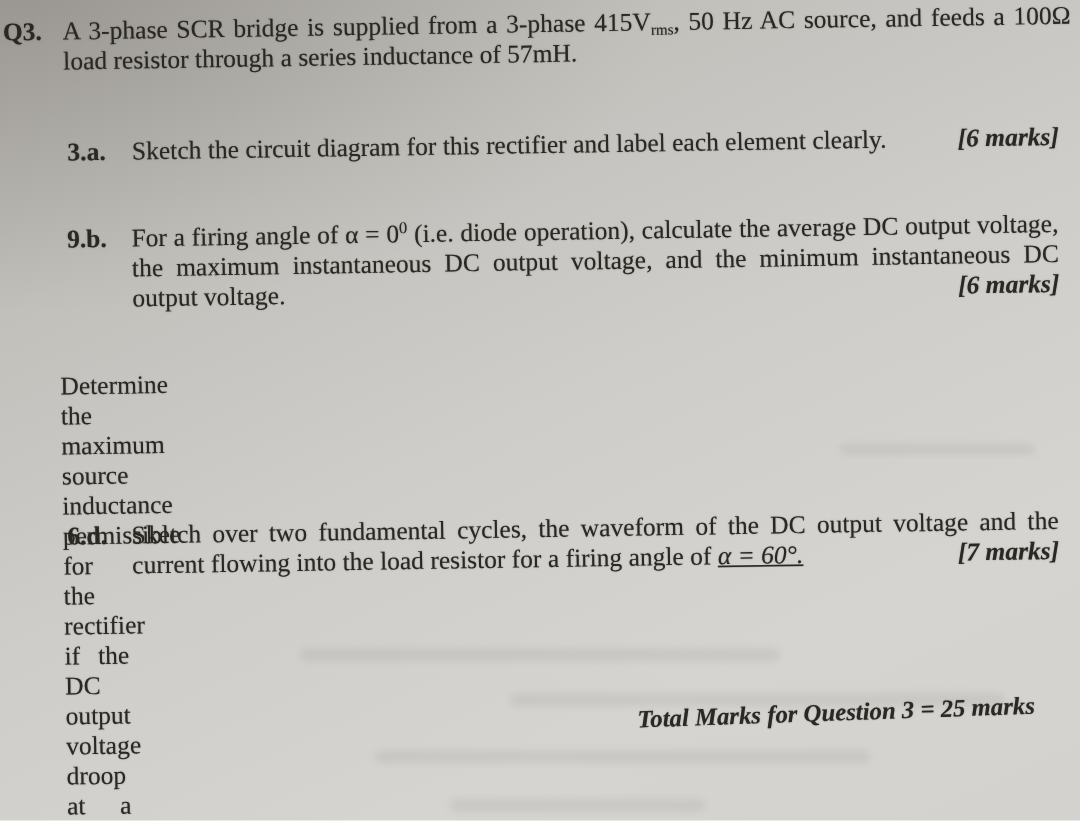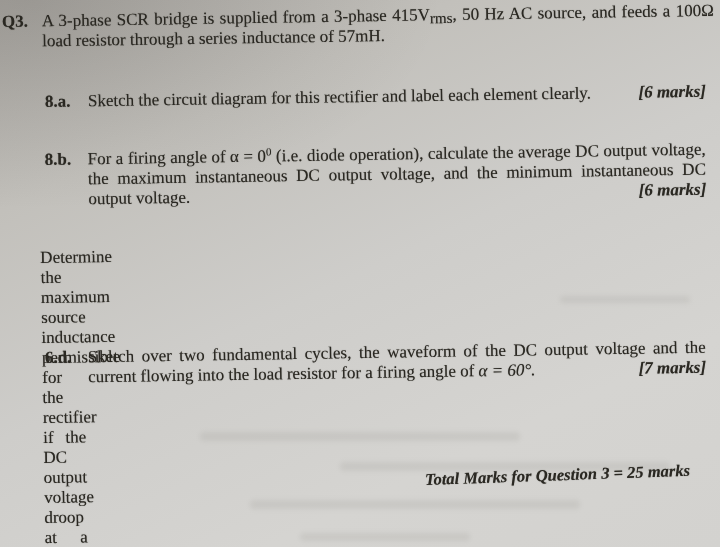--- a/index.html
+++ b/index.html
@@ -47,31 +47,32 @@
   }
   .marks {
     position: absolute;
     right: 0;
     bottom: 0;
     font-weight: bold;
     font-style: italic;
     white-space: nowrap;
   }
   sub.unit {
-    font-size: 15px;
+    font-size: 10px;
     vertical-align: -3px;
     line-height: 0;
   }
   sup.pow {
     font-size: 11px;
     vertical-align: 6px;
     line-height: 0;
   }
   .alpha-expr {
     font-style: italic;
+    text-decoration: underline;
   }
   .footer {
     position: absolute;
     left: 425px;
     top: 470px;
     font-weight: bold;
     font-style: italic;
     font-size: 16.5px;
     white-space: nowrap;
     transform: rotate(-2deg);
@@ -98,29 +99,29 @@
 <div class="sheet">
 
   <section class="block row q-row" style="left:2px; top:12px; width:712px;">
     <span class="label">Q3.</span>
     <div class="text">
       <span>A 3-phase SCR bridge is supplied from a 3-phase 415V</span><sub class="unit">rms</sub><span>, 50 Hz AC source, and feeds a 100Ω load resistor through a series inductance of 57mH.</span>
     </div>
   </section>
 
   <section class="block row" style="left:45px; top:92px; width:661px;">
-    <span class="label">8.a.</span>
+    <span class="label">3.a.</span>
     <div class="text">
       <span>Sketch the circuit diagram for this rectifier and label each element clearly.</span>
       <span class="marks">[6 marks]</span>
     </div>
   </section>
 
   <section class="block row" style="left:45px; top:150px; width:661px;">
-    <span class="label">8.b.</span>
+    <span class="label">9.b.</span>
     <div class="text">
       <span>For a firing angle of α = 0</span><sup class="pow">0</sup><span> (i.e. diode operation), calculate the average DC output voltage, the maximum instantaneous DC output voltage, and the minimum instantaneous DC output voltage.</span>
       <span class="marks">[6 marks]</span>
     </div>
   </section>
 
   <section class="block row" style="left:45px; top:248px; width:661px;">
     <div class="text">
       <span>Determine the maximum source inductance permissible for the rectifier if the DC output voltage droop at a full load current of 20A must be less than 5% of the maximum possible DC output voltage.</span>
       <span class="marks">[6 marks]</span>

